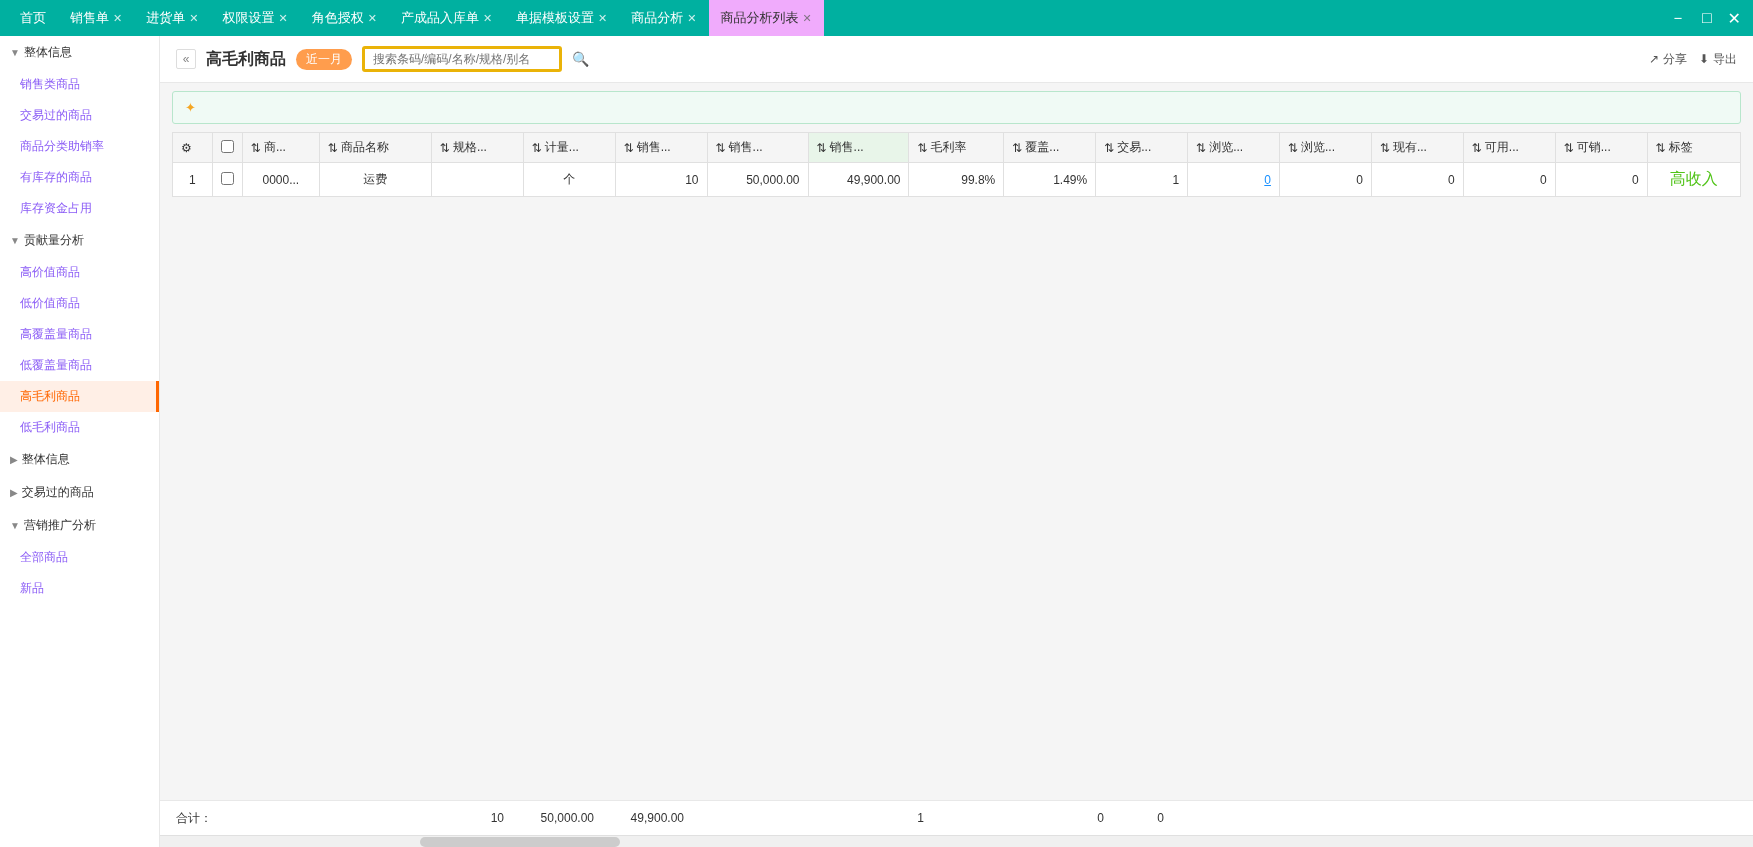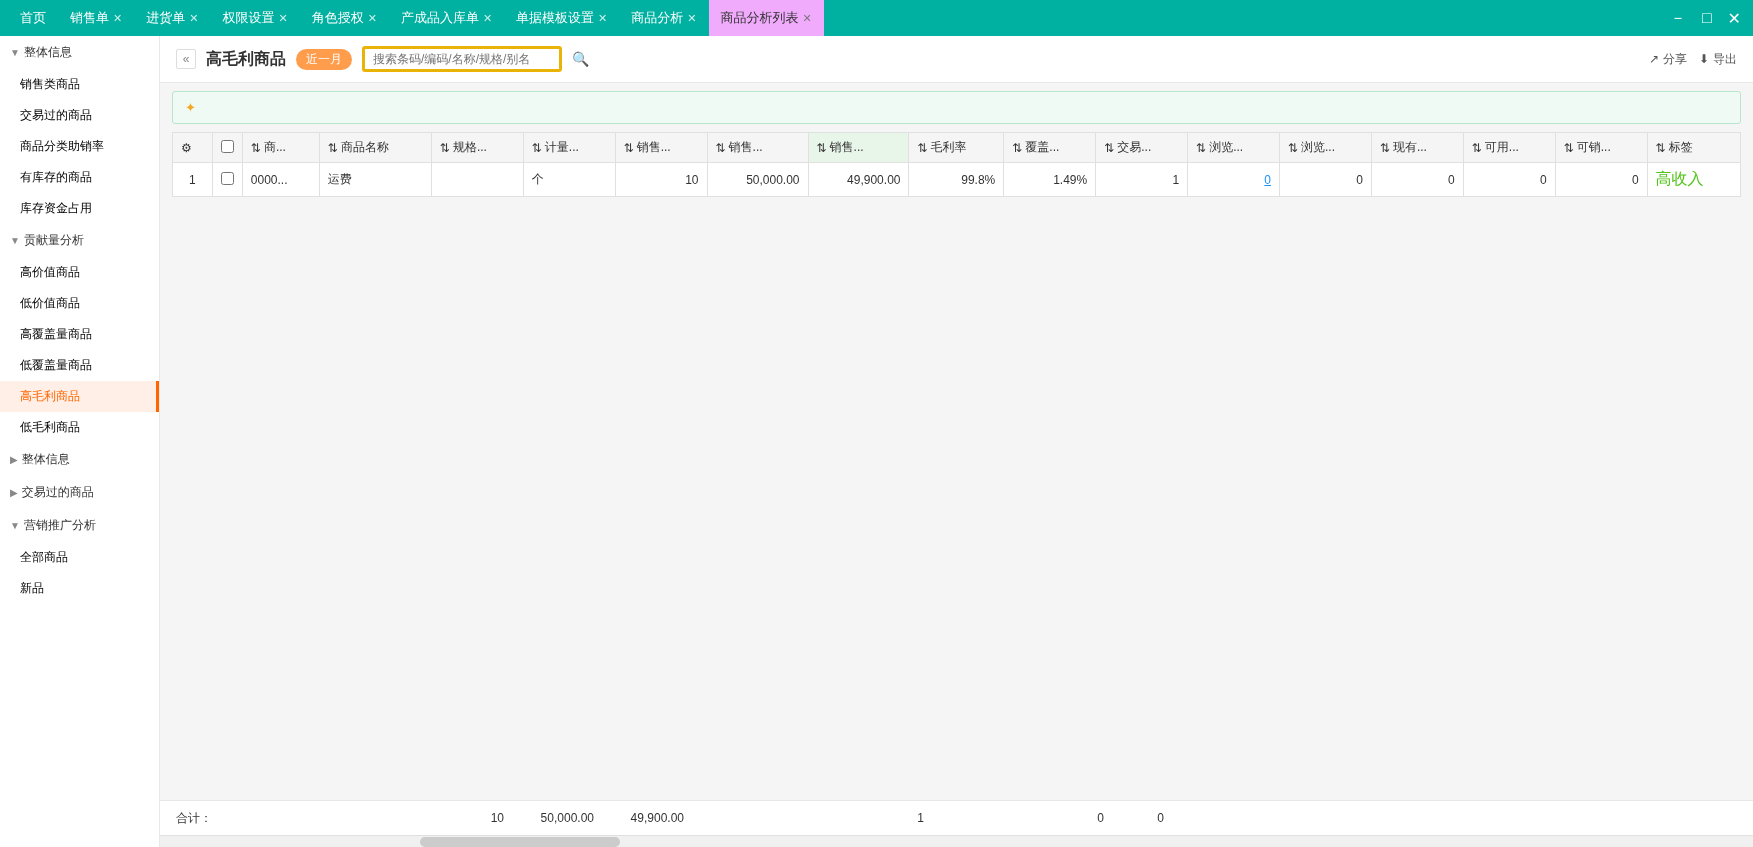--- a/index.html
+++ b/index.html
@@ -59,21 +59,21 @@
       padding: 8px 10px;
       font-size: 12px;
       color: #333;
       cursor: pointer;
       gap: 4px;
     }
     .sidebar-section-header .arrow { font-size: 10px; color: #888; }
     .sidebar-item {
       padding: 7px 10px 7px 20px;
       font-size: 12px;
-      color: #000000;
+      color: #8b5cf6;
       cursor: pointer;
     }
     .sidebar-item.active {
       background: #ffefe6;
       color: #ff6600;
       border-right: 3px solid #ff6600;
     }
 
     
     .content-panel {
@@ -184,21 +184,21 @@
       z-index: 1;
     }
     table th .col-header {
       display: flex;
       align-items: center;
       gap: 3px;
     }
     table td {
       border: 1px solid #e0e0e0;
       padding: 6px 8px;
-      text-align: left;
+      text-align: center;
       color: #333;
       white-space: nowrap;
     }
     table td.number { text-align: right; }
     .tag-high-income {
       color: #52c41a;
       font-size: 16px;
     }
     .link-underline {
       text-decoration: underline;

